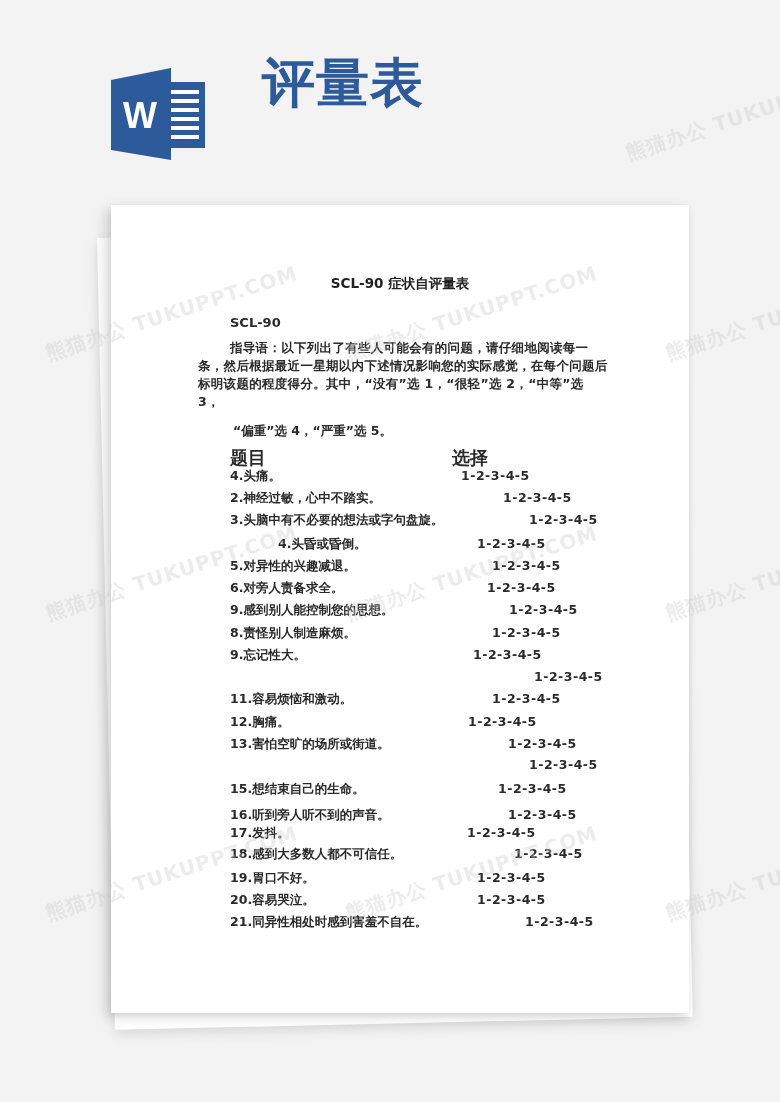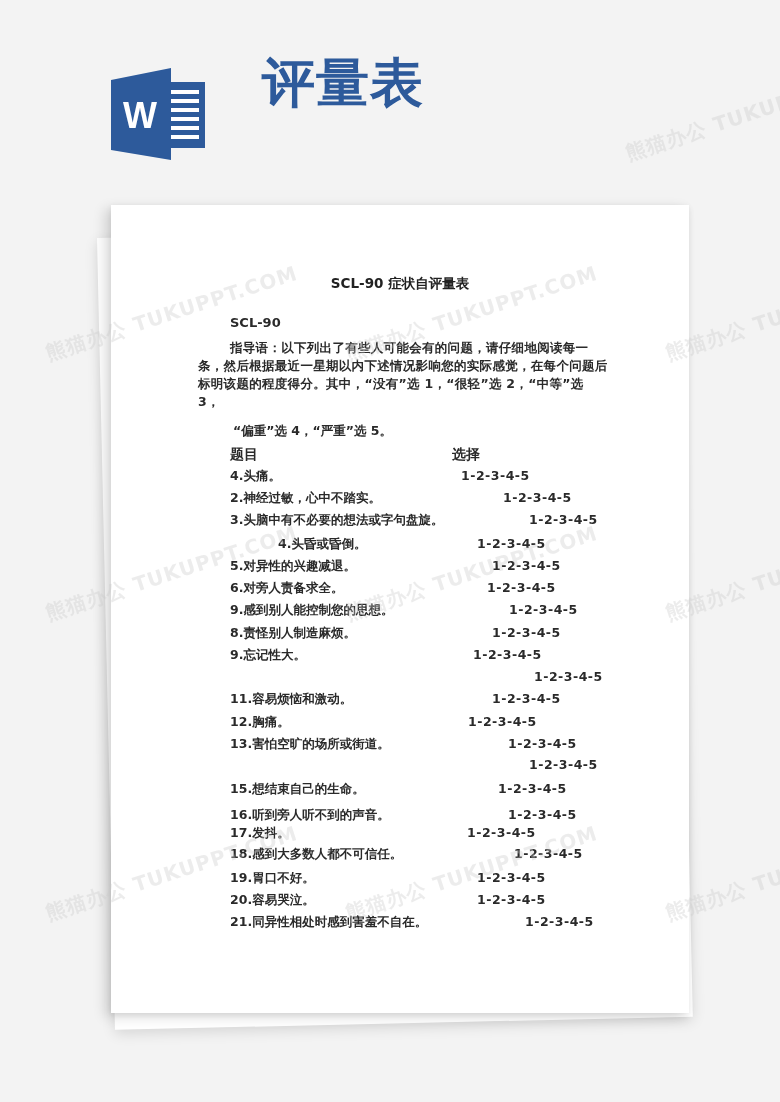--- a/index.html
+++ b/index.html
@@ -96,21 +96,21 @@
       position: absolute;
       left: 122px;
       top: 218px;
       font-weight: bold;
       font-size: 12.5px;
     }
     .col-head {
       position: absolute;
       top: 241px;
       font-weight: bold;
-      font-size: 14px;
+      font-size: 18px;
     }
     .item {
       position: absolute;
       left: 119px;
       font-weight: bold;
       font-size: 12.5px;
       white-space: nowrap;
     }
     .choice {
       position: absolute;

